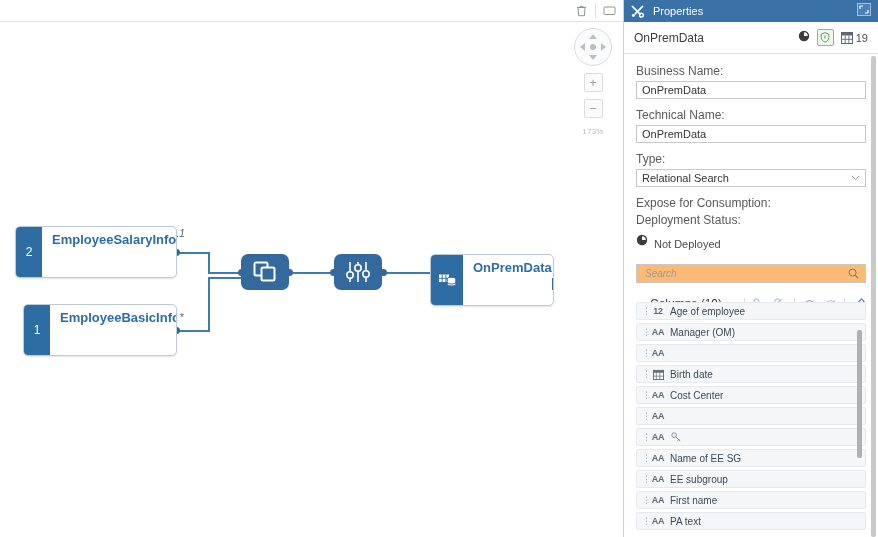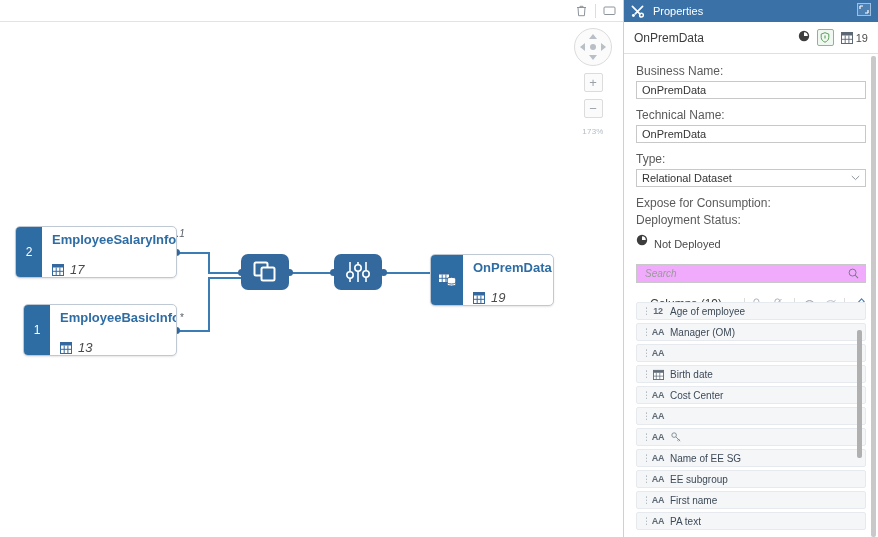--- a/index.html
+++ b/index.html
@@ -78,21 +78,21 @@
     box-shadow: 0 1px 2px rgba(0,0,0,.10);
     display: flex; align-items: stretch;
     overflow: hidden;
   }
   .ds-index {
     width: 26px; background: #2e6da4;
     color: #ffffff; font-size: 12px;
     display: flex; align-items: center; justify-content: center;
     flex: 0 0 26px;
   }
-  .ds-body { padding: 5px 8px 0 10px; display: flex; flex-direction: column; justify-content: space-between; }
+  .ds-body { padding: 5px 8px 0 10px; display: flex; flex-direction: row; justify-content: space-between; }
   .ds-title { font-size: 13px; color: #2e6da4; font-weight: bold; line-height: 15px; }
   .ds-count { display: flex; align-items: center; gap: 6px; margin-top: 3px; }
   .ds-count-num { font-size: 13px; color: #4a4a4a; font-style: italic; }
 
   .op-node {
     position: absolute;
     width: 48px; height: 36px;
     background: #34699e; border-radius: 7px;
     display: flex; align-items: center; justify-content: center;
   }
@@ -161,21 +161,21 @@
   .help-icon {
     width: 13px; height: 13px; border-radius: 50%;
     border: 1px solid #9aa3ad; color: #7d858e;
     font-size: 9px; display: flex; align-items: center; justify-content: center;
     cursor: pointer;
   }
   .deploy-row { display: flex; align-items: center; gap: 6px; margin-bottom: 14px; }
   .deploy-text { font-size: 11px; color: #4a4a4a; margin-top: 8px; }
 
   #search-box {
-    height: 19px; border: 1px solid #c8c8c8; background: #f0abfc;
+    height: 19px; border: 1px solid #c8c8c8; background: #fdba74;
     display: flex; align-items: center; padding: 0 6px;
     margin-bottom: 11px;
   }
   #search-box input {
     border: 0; outline: 0; flex: 1; font-size: 10px;
     font-style: italic; color: #666;
     font-family: "Liberation Sans", sans-serif;
     background: transparent;
   }
   #search-box input::placeholder { color: #9a9a9a; font-style: italic; }
@@ -386,21 +386,21 @@
     <div id="panel-body">
 
       <div class="field-label">Business Name:</div>
       <div class="field-input">OnPremData</div>
 
       <div class="field-label">Technical Name:</div>
       <div class="field-input">OnPremData</div>
 
       <div class="field-label">Type:</div>
       <div class="field-select">
-        <span>Relational Dataset</span>
+        <span>Relational Search</span>
         <svg width="9" height="6" viewBox="0 0 9 6">
           <path d="M0.8 1l3.7 3.6L8.2 1" fill="none" stroke="#8d949b" stroke-width="1"></path>
         </svg>
       </div>
 
       <div class="field-label">Expose for Consumption:</div>
 
       <div class="field-label">Deployment Status:</div>
       <div class="deploy-row">
         <svg width="12" height="12" viewBox="0 0 12 12">

